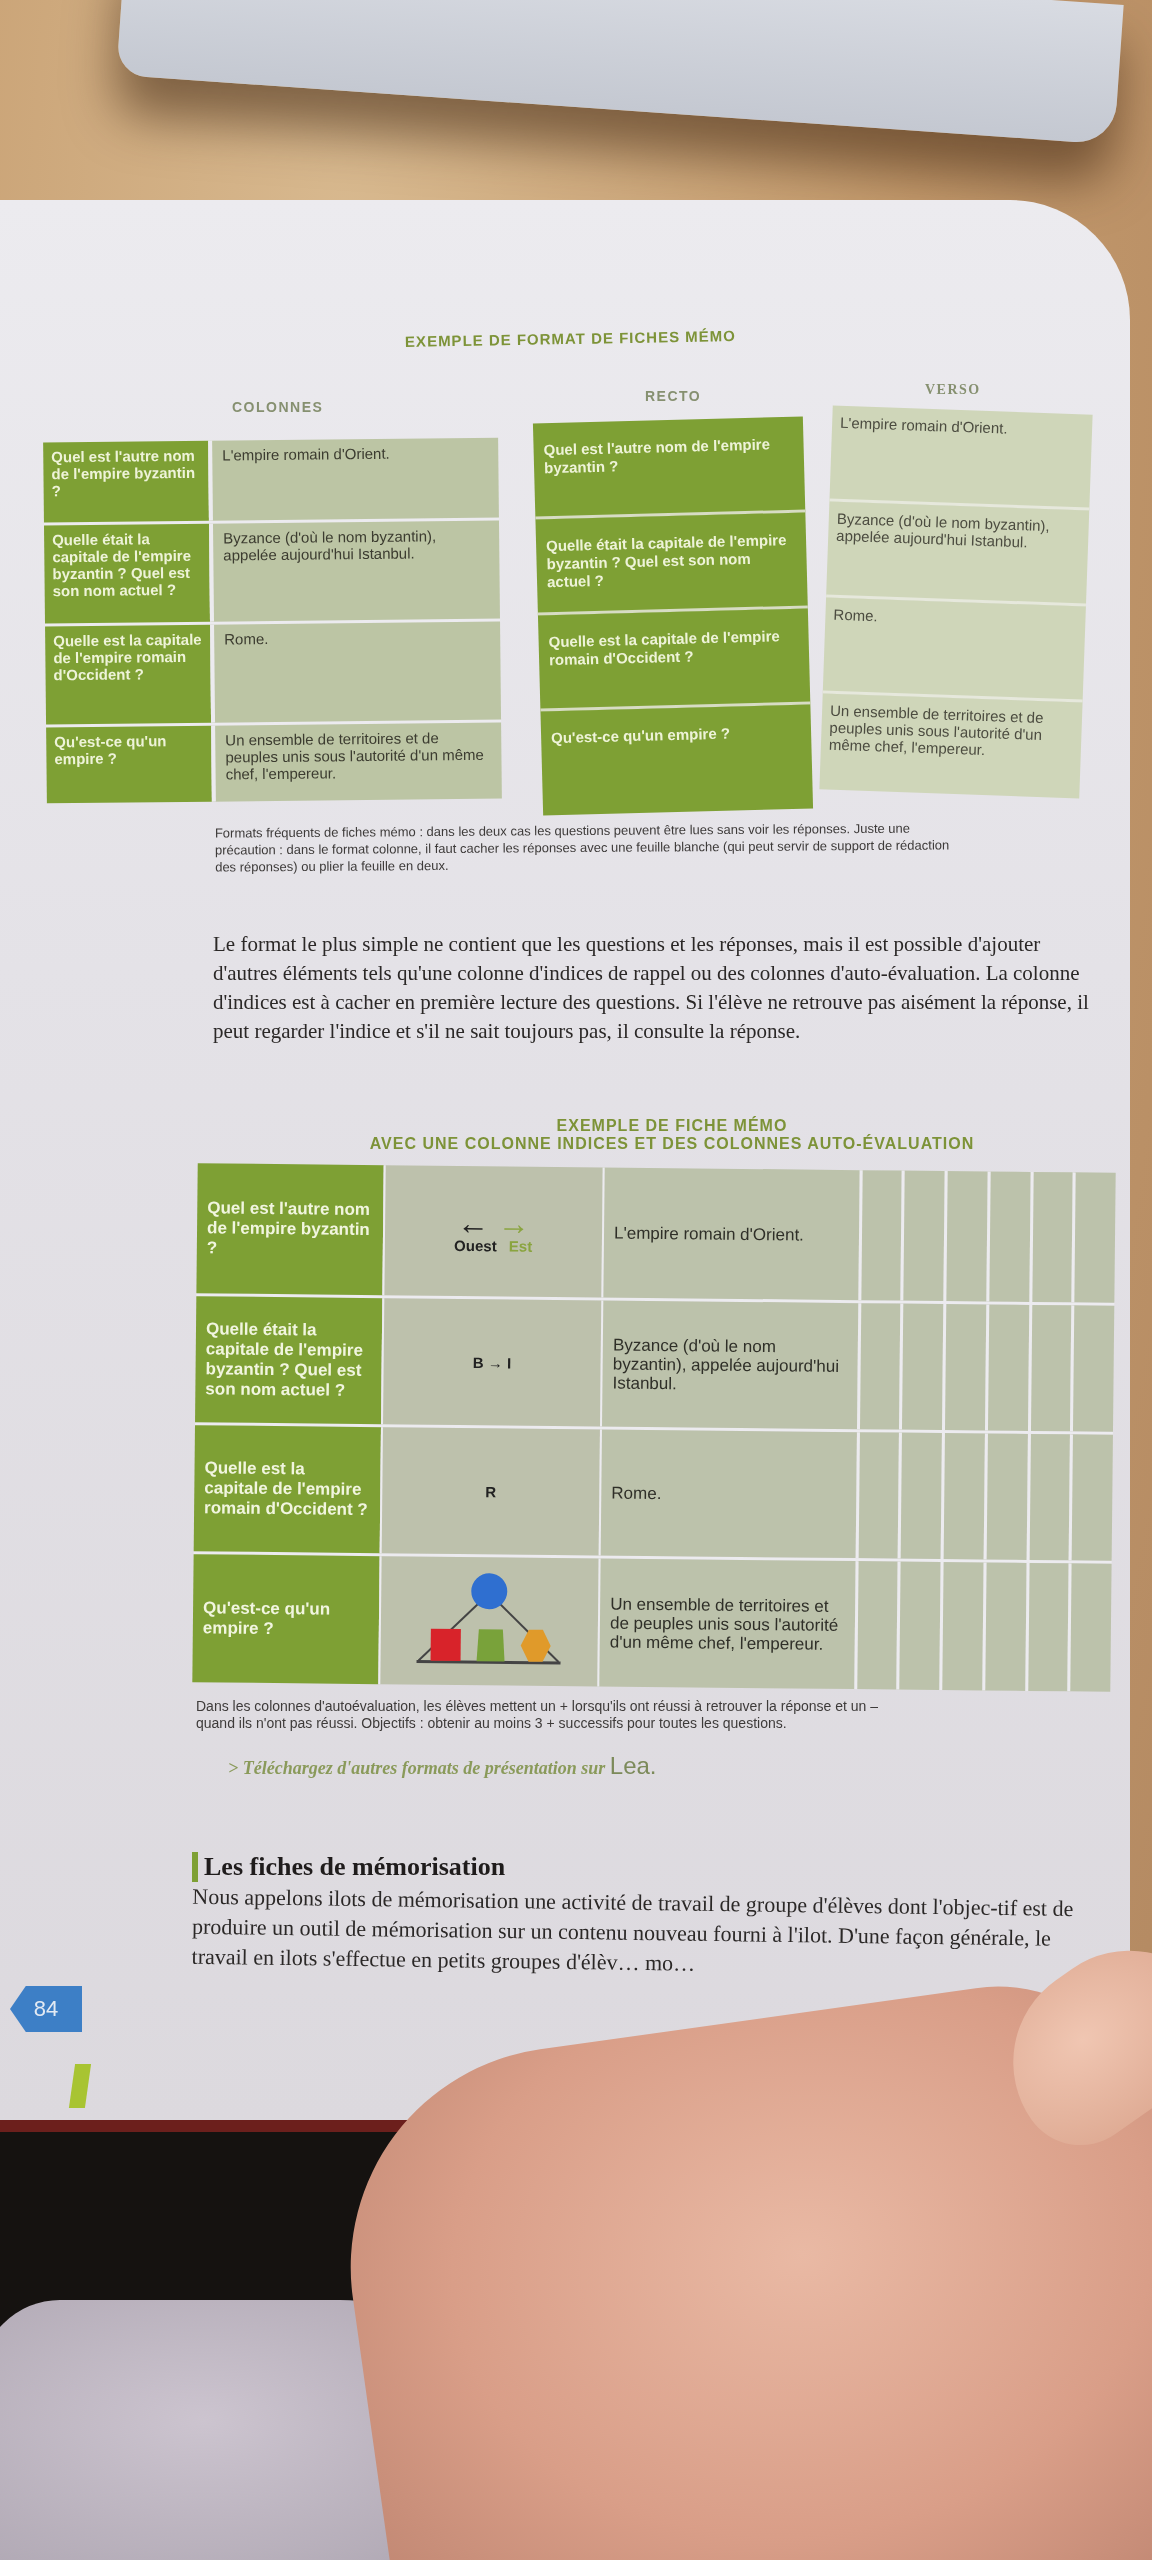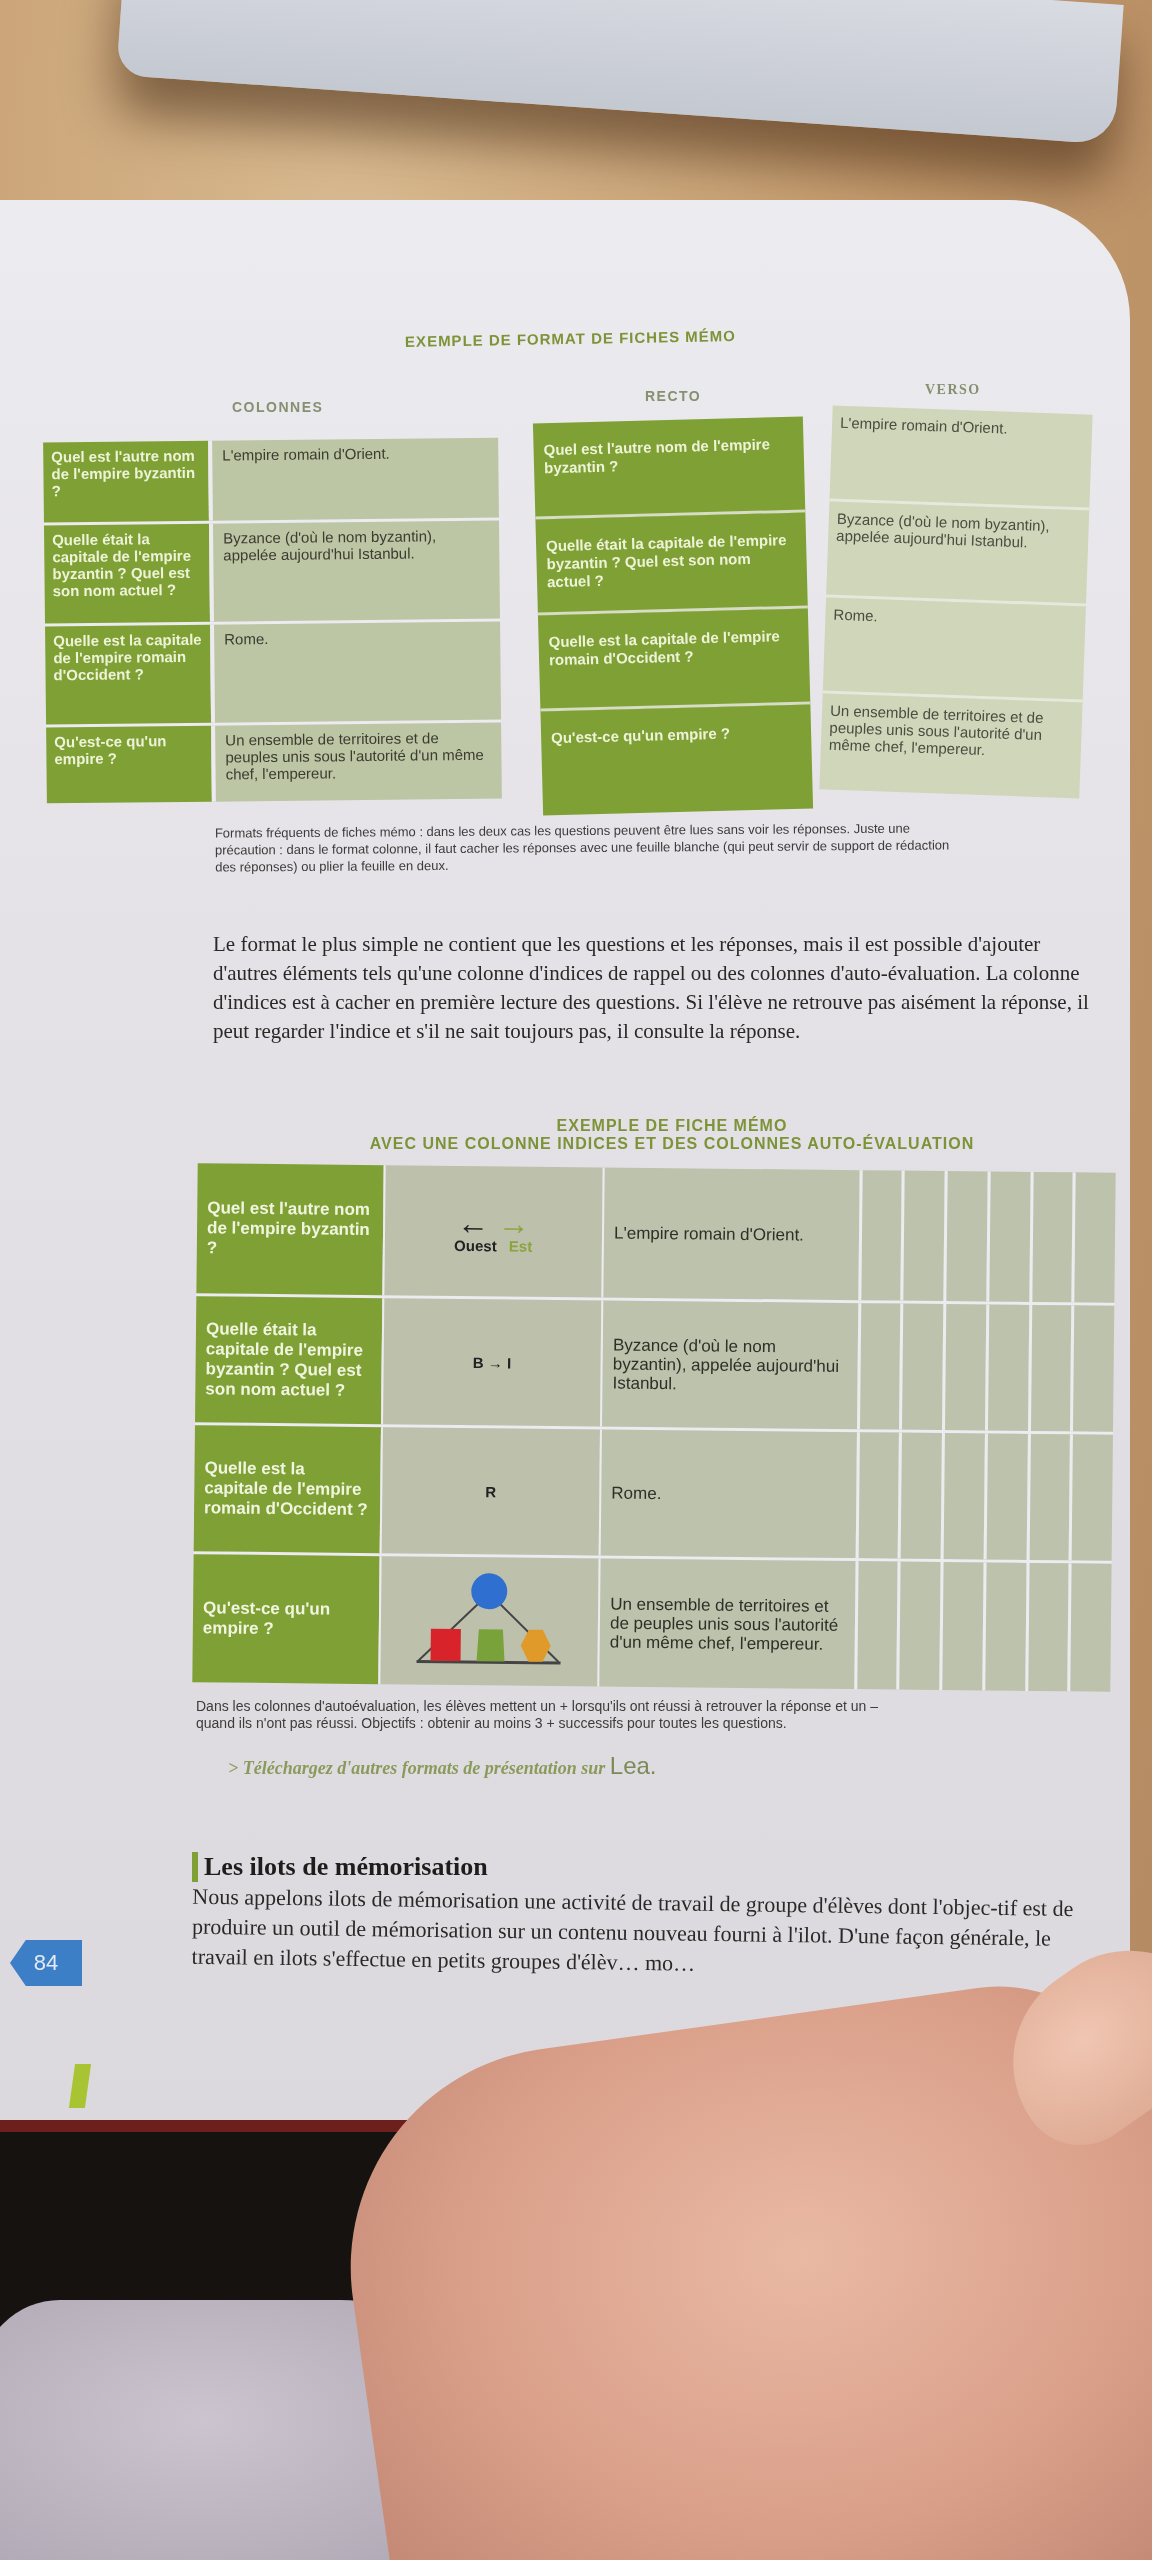--- a/index.html
+++ b/index.html
@@ -59,21 +59,21 @@
   .est { color:#8aa43f;margin-left:8px; }
 
   .lea { position:absolute; left:196px; top:1752px; font-family:"Liberation Serif", serif;
          font-style:italic; font-weight:bold; color:#8a9a5a; font-size:18px;margin-left:32px; }
   .lea .brand { font-family:"Liberation Sans", sans-serif; font-style:normal; font-weight:normal;
                 font-size:24px; color:#7c8a5a; }
 
   .h2 { position:absolute; left:192px; top:1852px; font-family:"Liberation Serif", serif;
         font-weight:bold; font-size:26px; color:#1f1c1c; border-left:6px solid #7ea034; padding-left:6px; }
 
-  .page-num { position:absolute; left:10px; top:1940px; width:72px; height:46px; background:#3d7fc6;
+  .page-num { position:absolute; left:10px; top:1986px; width:72px; height:46px; background:#3d7fc6;
               clip-path:polygon(0 50%,22% 0,100% 0,100% 100%,22% 100%);
               color:#e3eaf3; font-size:22px; display:flex; align-items:center; justify-content:center; }
   .page-num-accent { position:absolute; left:72px; top:2064px; width:16px; height:44px; background:#a8c432;
                      transform:skewX(-8deg); }
 
   .hand { position:absolute; left:360px; top:2020px; width:820px; height:600px;
           background:radial-gradient(ellipse at 55% 40%,#e9b9a4 0%,#d99e88 55%,#b9806c 100%);
           border-radius:220px 160px 0 0; transform:rotate(-8deg); }
   .thumb { position:absolute; left:1000px; top:1960px; width:220px; height:160px;
            background:radial-gradient(ellipse at 40% 40%,#f0c6b2,#d9a28a);
@@ -201,21 +201,21 @@
   </div>
 </div>
 
 <div class="caption" style="left:196px;top:1698px;width:720px;font-size:14px;">Dans les colonnes d'autoévaluation, les élèves mettent un + lorsqu'ils ont réussi à retrouver la réponse et un – quand ils n'ont pas réussi. Objectifs : obtenir au moins 3 + successifs pour toutes les questions.</div>
 
 <div class="lea">
   <span>&gt; Téléchargez d'autres formats de présentation sur</span>
   <span class="brand">Lea.</span>
 </div>
 
-<div class="h2">Les ilots de mémorisation</div>
+<div class="h2">Les fiches de mémorisation</div>
 <div class="body-serif" style="left:192px;top:1888px;width:900px;font-size:22px;line-height:30px;transform:rotate(0.8deg);">Nous appelons ilots de mémorisation une activité de travail de groupe d'élèves dont l'objec-tif est de produire un outil de mémorisation sur un contenu nouveau fourni à l'ilot. D'une façon générale, le travail en ilots s'effectue en petits groupes d'élèv… mo…</div>
 
 <div class="page-num-accent"></div>
 <div class="page-num">84</div>
 
 <div class="sleeve"></div>
 <div class="hand"></div>
 <div class="thumb"></div>
 
 </body></html>

